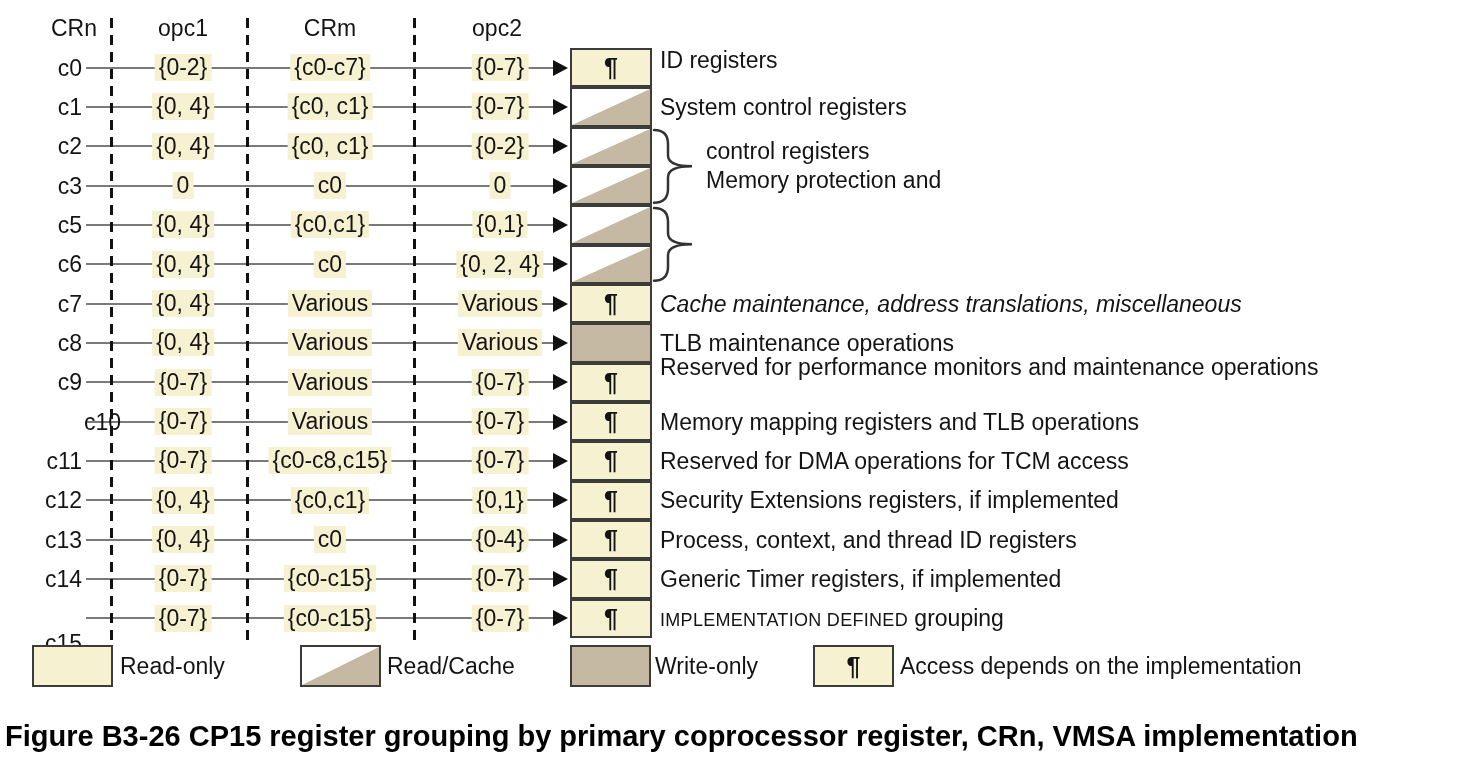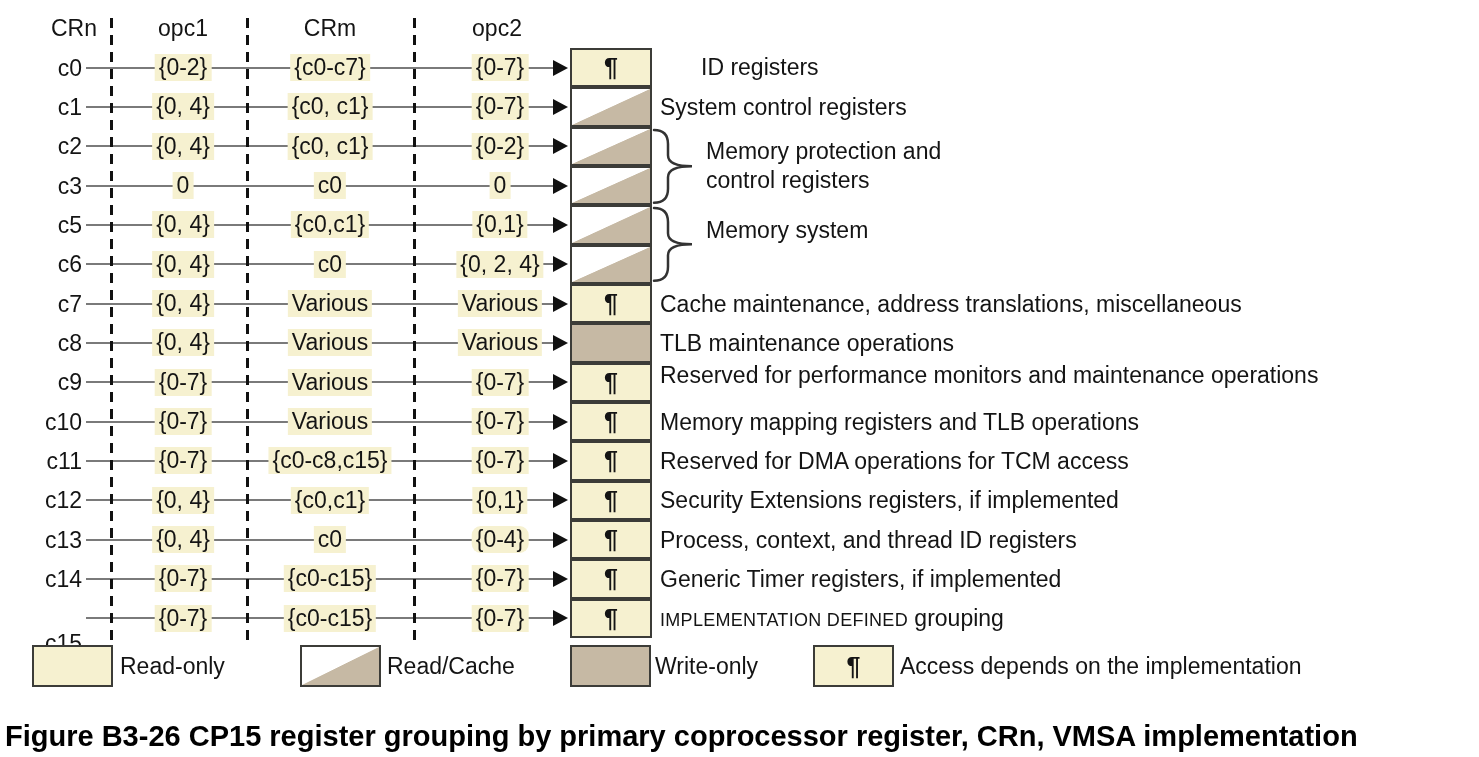--- a/index.html
+++ b/index.html
@@ -53,21 +53,21 @@
   <div id="rows">
       <div class="crn" style="top: 53.665px;">c0</div>
       <div class="hline" style="top: 66.665px;"></div>
       <div class="arrow" style="top: 59.665px;"></div>
       <div class="val" style="left: 183px; top: 54.165px;">{0-2}</div>
       <div class="val" style="left: 330px; top: 54.165px;">{c0-c7}</div>
       <div class="val" style="left: 500px; top: 54.165px;">{0-7}</div>
       <div class="rbox para" style="top: 48px; height: 39.33px;">
         <span class="pil">¶</span>
       </div>
-      <div class="desc" style="top: 53px; margin-left: 41px;">ID registers</div>
+      <div class="desc" style="top: 46px;">ID registers</div>
       <div class="crn" style="top: 92.995px;">c1</div>
       <div class="hline" style="top: 105.995px;"></div>
       <div class="arrow" style="top: 98.995px;"></div>
       <div class="val" style="left: 183px; top: 93.495px;">{0, 4}</div>
       <div class="val" style="left: 330px; top: 93.495px;">{c0, c1}</div>
       <div class="val" style="left: 500px; top: 93.495px;">{0-7}</div>
       <div class="rbox rw" style="top: 87.33px; height: 39.33px;"></div>
       <div class="desc" style="top: 92.995px;">System control registers</div>
       <div class="crn" style="top: 132.325px;">c2</div>
       <div class="hline" style="top: 145.325px;"></div>
@@ -99,40 +99,40 @@
       <div class="rbox rw" style="top: 244.65px; height: 39.33px;"></div>
       <div class="crn" style="top: 289.645px;">c7</div>
       <div class="hline" style="top: 302.645px;"></div>
       <div class="arrow" style="top: 295.645px;"></div>
       <div class="val" style="left: 183px; top: 290.145px;">{0, 4}</div>
       <div class="val" style="left: 330px; top: 290.145px;">Various</div>
       <div class="val" style="left: 500px; top: 290.145px;">Various</div>
       <div class="rbox para" style="top: 283.98px; height: 39.33px;">
         <span class="pil">¶</span>
       </div>
-      <div class="desc" style="top: 289.645px;">Cache maintenance, address translations, miscellaneous</div>
+      <div class="desc" style="top: 289.645px; font-style: italic;">Cache maintenance, address translations, miscellaneous</div>
       <div class="crn" style="top: 328.975px;">c8</div>
       <div class="hline" style="top: 341.975px;"></div>
       <div class="arrow" style="top: 334.975px;"></div>
       <div class="val" style="left: 183px; top: 329.475px;">{0, 4}</div>
       <div class="val" style="left: 330px; top: 329.475px;">Various</div>
       <div class="val" style="left: 500px; top: 329.475px;">Various</div>
       <div class="rbox wo" style="top: 323.31px; height: 39.33px;"></div>
       <div class="desc" style="top: 328.975px;">TLB maintenance operations</div>
       <div class="crn" style="top: 368.305px;">c9</div>
       <div class="hline" style="top: 381.305px;"></div>
       <div class="arrow" style="top: 374.305px;"></div>
       <div class="val" style="left: 183px; top: 368.805px;">{0-7}</div>
       <div class="val" style="left: 330px; top: 368.805px;">Various</div>
       <div class="val" style="left: 500px; top: 368.805px;">{0-7}</div>
       <div class="rbox para" style="top: 362.64px; height: 39.33px;">
         <span class="pil">¶</span>
       </div>
-      <div class="desc" style="top: 361px;">Reserved for performance monitors and maintenance operations</div>
-      <div class="crn" style="top: 407.635px;">c10</div>
+      <div class="desc" style="top: 353px;">Reserved for performance monitors and maintenance operations</div>
+      <div class="crn" style="top: 407.635px; margin-left: 39px;">c10</div>
       <div class="hline" style="top: 420.635px;"></div>
       <div class="arrow" style="top: 413.635px;"></div>
       <div class="val" style="left: 183px; top: 408.135px;">{0-7}</div>
       <div class="val" style="left: 330px; top: 408.135px;">Various</div>
       <div class="val" style="left: 500px; top: 408.135px;">{0-7}</div>
       <div class="rbox para" style="top: 401.97px; height: 39.33px;">
         <span class="pil">¶</span>
       </div>
       <div class="desc" style="top: 407.635px;">Memory mapping registers and TLB operations</div>
       <div class="crn" style="top: 446.965px;">c11</div>
@@ -184,28 +184,27 @@
       <div class="rbox para" style="top: 598.62px; height: 39.33px;">
         <span class="pil">¶</span>
       </div>
       <div class="desc" style="top: 604.285px;"><span class="caps">IMPLEMENTATION DEFINED</span> <span>grouping</span></div>
     </div>
   <div id="groups">
       <div class="brace" style="left: 651px; top: 126.66px; width: 46px; height: 78.66px;"><svg width="46" height="78.66" viewBox="0 0 46 78.66" xmlns="http://www.w3.org/2000/svg">
        <path d="M3,3 Q17,3 17,17 L17,28.33 Q17,39.33 41,39.33 Q17,39.33 17,50.33 L17,61.66 Q17,75.66 3,75.66" fill="none" stroke="#333" stroke-width="2.5" stroke-linecap="round"></path>
      </svg></div>
       <div class="gtext" style="top: 136.99px;">
+        <div>control registers</div>
         <div>Memory protection and</div>
-        <div>control registers</div>
       </div>
       <div class="brace" style="left: 651px; top: 205.32px; width: 46px; height: 78.66px;"><svg width="46" height="78.66" viewBox="0 0 46 78.66" xmlns="http://www.w3.org/2000/svg">
        <path d="M3,3 Q17,3 17,17 L17,28.33 Q17,39.33 41,39.33 Q17,39.33 17,50.33 L17,61.66 Q17,75.66 3,75.66" fill="none" stroke="#333" stroke-width="2.5" stroke-linecap="round"></path>
      </svg></div>
       <div class="gtext" style="top: 215.65px;">
-        <div>Memory system</div>
       </div>
     </div>
   <div id="legend">
       <div class="lgbox ro" style="left: 32px; top: 645px;"></div>
       <div class="lglabel" style="left: 120px; top: 652px;">Read-only</div>
       <div class="lgbox rw" style="left: 300px; top: 645px;"></div>
       <div class="lglabel" style="left: 387px; top: 652px;">Read/Cache</div>
       <div class="lgbox wo" style="left: 570px; top: 645px;"></div>
       <div class="lglabel" style="left: 655px; top: 652px;">Write-only</div>
       <div class="lgbox para" style="left: 813px; top: 645px;">

